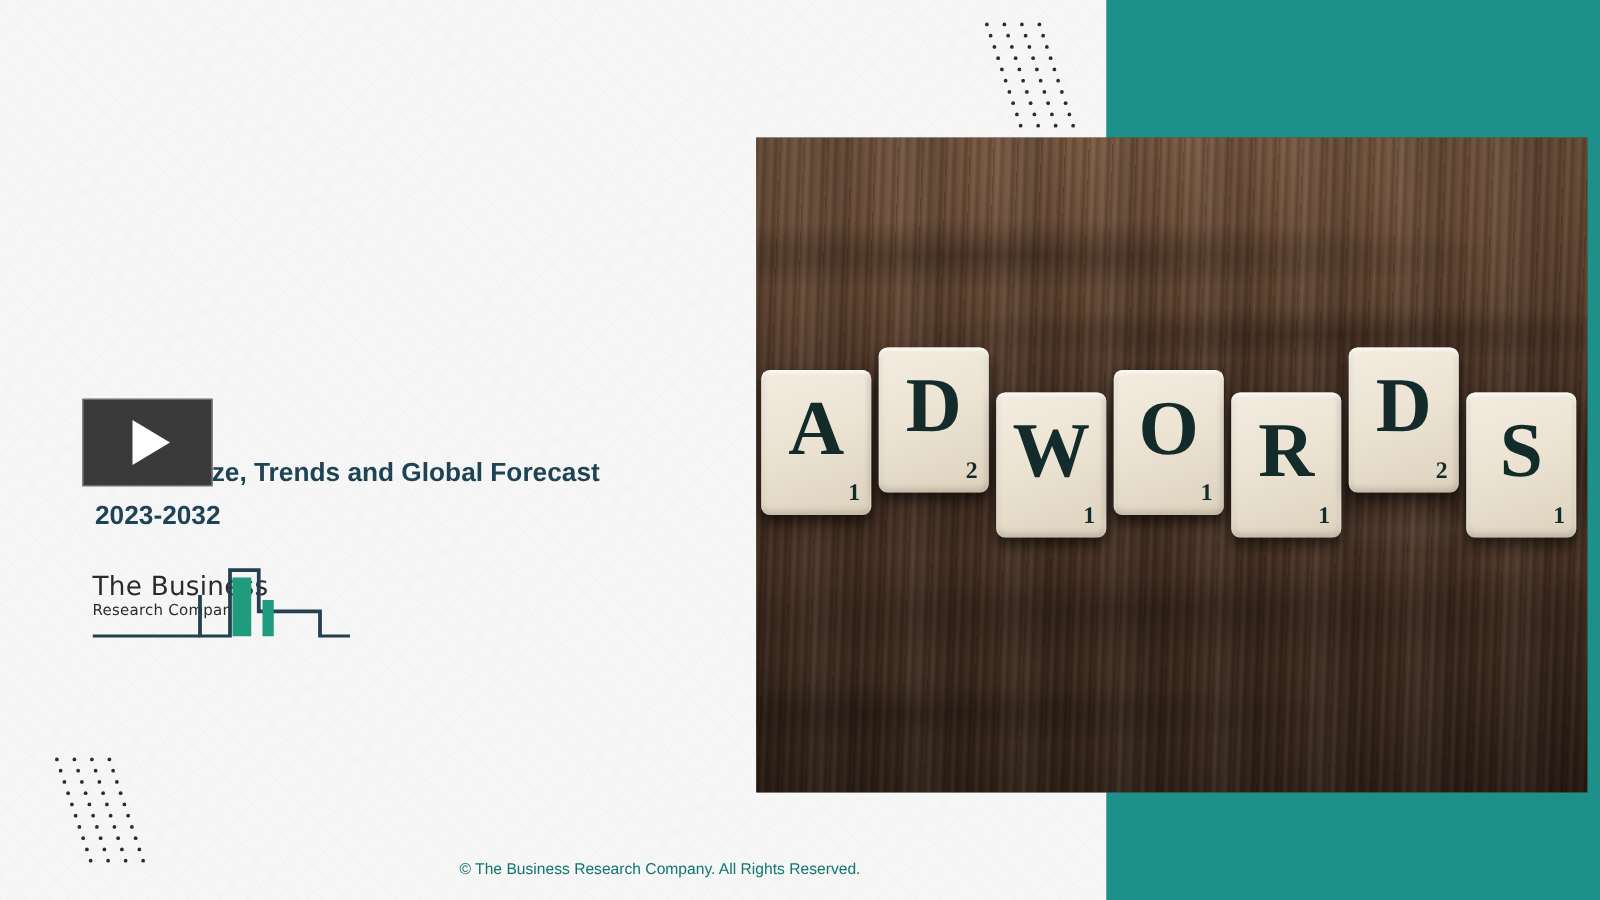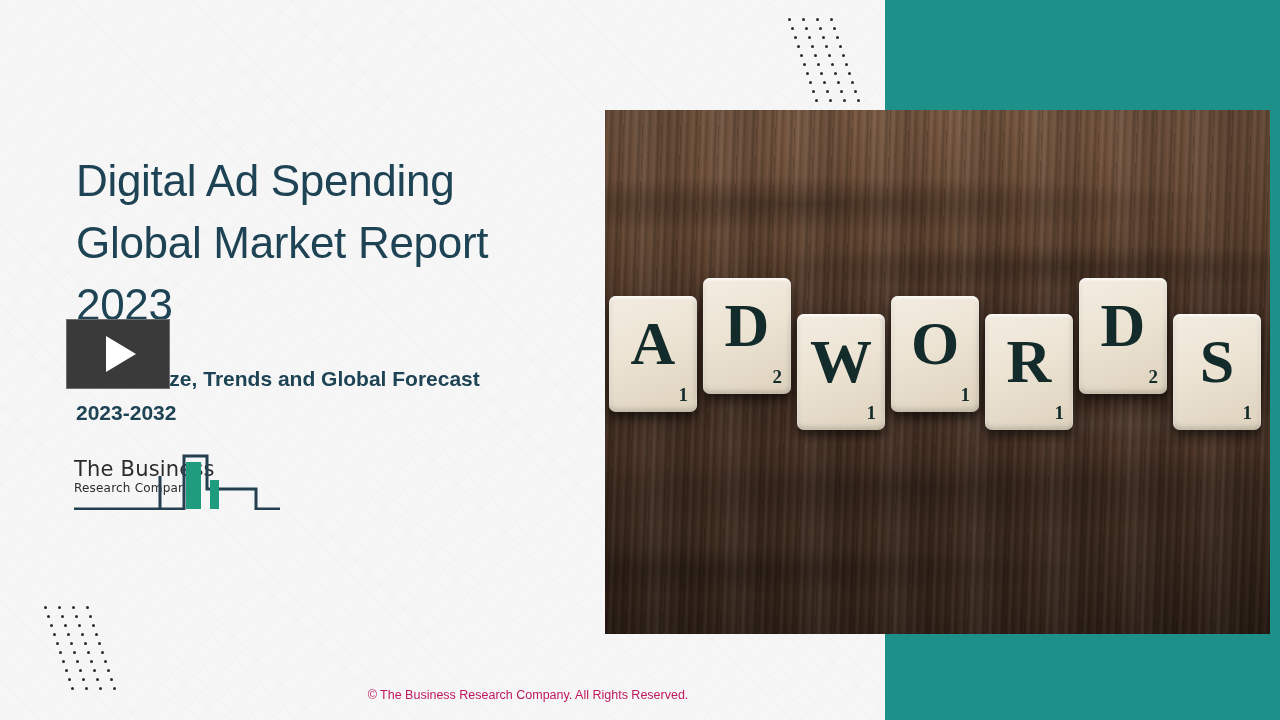--- a/index.html
+++ b/index.html
@@ -188,21 +188,21 @@
     letter-spacing:.2px;
     line-height:15px;
   }
   
   #footer {
     position:absolute;
     left:0; top:688px;
     width:1056px;
     text-align:center;
     font-size:12.5px;
-    color:#be185d;
+    color:#0f766e;
   }
 </style>
 </head>
 <body>
 
 <div id="slide">
 
   <div id="texture"></div>
 
   <div id="teal-panel"></div>
@@ -321,23 +321,20 @@
           <div class="points">2</div>
         </div>
         <div class="tile down">
           <div class="letter">S</div>
           <div class="points">1</div>
         </div>
       </div>
     <div id="vignette"></div>
   </div>
 
-  <div id="headline">
-    <div id="title">Digital Ad Spending Global Market Report 2023</div>
-  </div>
 
   <div id="subtitle">Market Size, Trends and Global Forecast 2023-2032</div>
 
   <div id="play-overlay">
     <div id="play-triangle"></div>
   </div>
 
   <div id="logo">
     <div id="logo-text">
       <div id="logo-line1">The Business</div>

